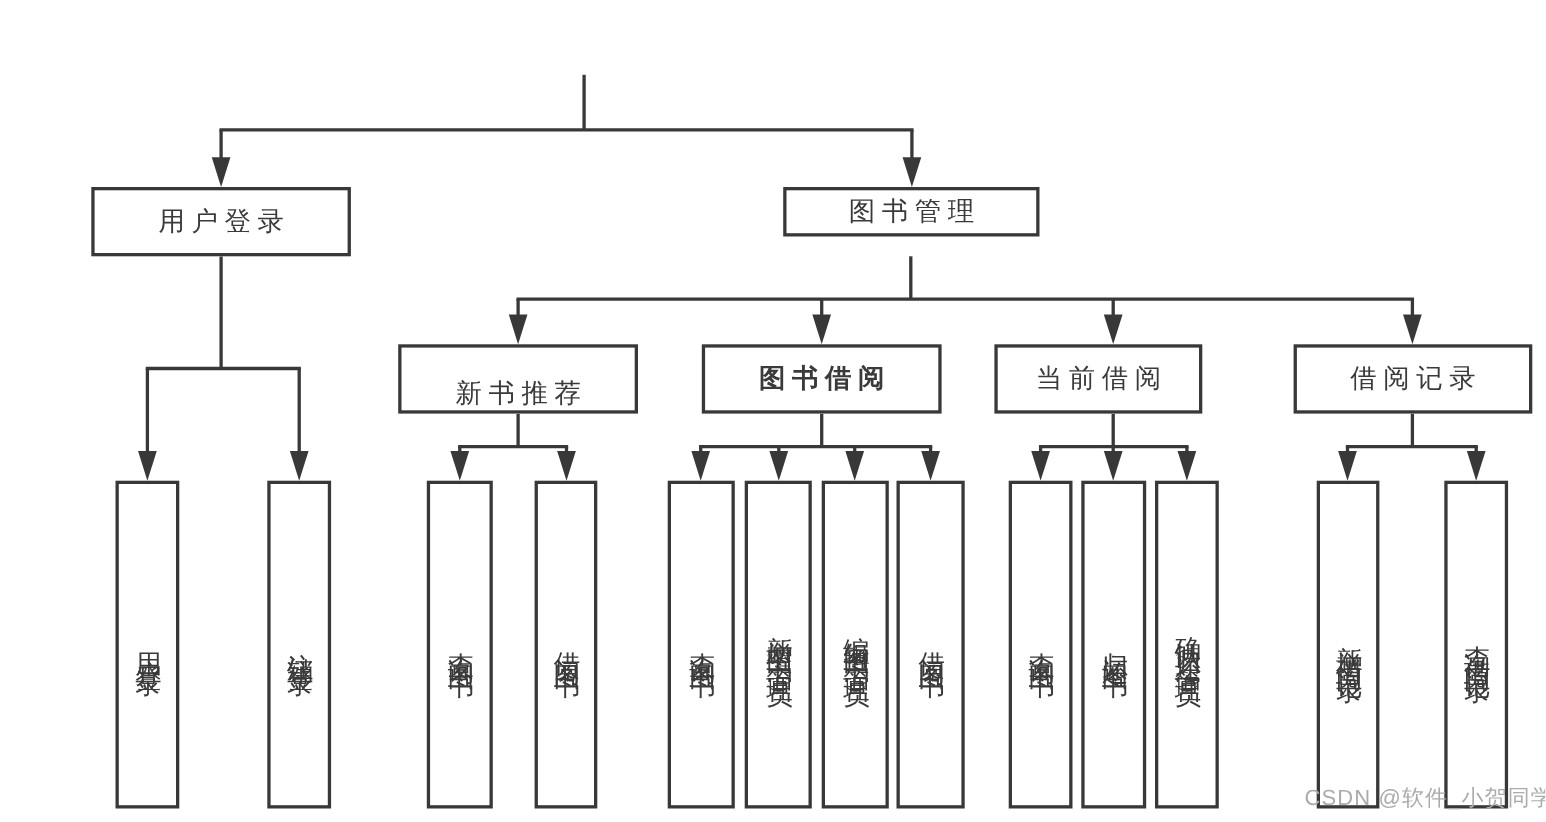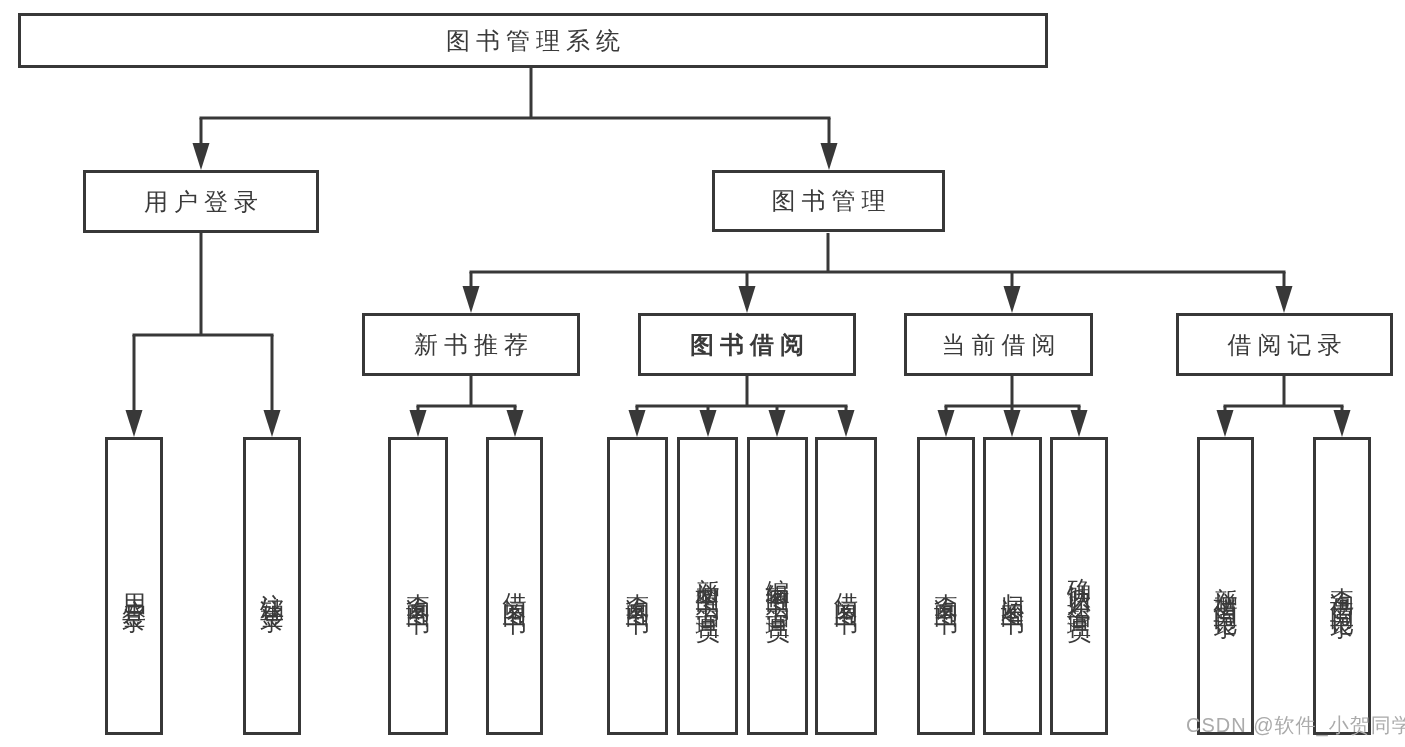--- a/index.html
+++ b/index.html
@@ -103,30 +103,27 @@
       <line x1="1079" y1="406" x2="1079" y2="417" stroke="#383838" stroke-width="3"></line>
       <polygon points="1079,437 1070.5,410 1087.5,410" fill="#383838"></polygon>
       <line x1="1284" y1="376" x2="1284" y2="406" stroke="#383838" stroke-width="3"></line>
       <line x1="1223.5" y1="406" x2="1343.5" y2="406" stroke="#383838" stroke-width="3"></line>
       <line x1="1225" y1="406" x2="1225" y2="417" stroke="#383838" stroke-width="3"></line>
       <polygon points="1225,437 1216.5,410 1233.5,410" fill="#383838"></polygon>
       <line x1="1342" y1="406" x2="1342" y2="417" stroke="#383838" stroke-width="3"></line>
       <polygon points="1342,437 1333.5,410 1350.5,410" fill="#383838"></polygon>
     </svg>
   <div id="watermark" style="left:1186px;top:712px;">CSDN @软件_小贺同学</div>
-<div class="node h" style="left: 18px; top: 13px; width: 1030px; height: 55px;">
-      <span class="lbl">图书管理系统</span>
-    </div>
     <div class="node h" style="left: 83px; top: 170px; width: 236px; height: 63px;">
       <span class="lbl">用户登录</span>
     </div>
-    <div class="node h" style="left: 712px; top: 170px; width: 233px; height: 62px;">
+    <div class="node h" style="left: 712px; top: 170px; width: 233px; height: 45px;">
       <span class="lbl">图书管理</span>
     </div>
-    <div class="node h" style="left: 362px; top: 313px; width: 218px; height: 63px;">
+    <div class="node h" style="left: 362px; top: 313px; width: 218px; height: 63px; align-items: flex-end;">
       <span class="lbl">新书推荐</span>
     </div>
     <div class="node h" style="left: 638px; top: 313px; width: 218px; height: 63px; font-weight: bold;">
       <span class="lbl">图书借阅</span>
     </div>
     <div class="node h" style="left: 904px; top: 313px; width: 189px; height: 63px;">
       <span class="lbl">当前借阅</span>
     </div>
     <div class="node h" style="left: 1176px; top: 313px; width: 217px; height: 63px;">
       <span class="lbl">借阅记录</span>

